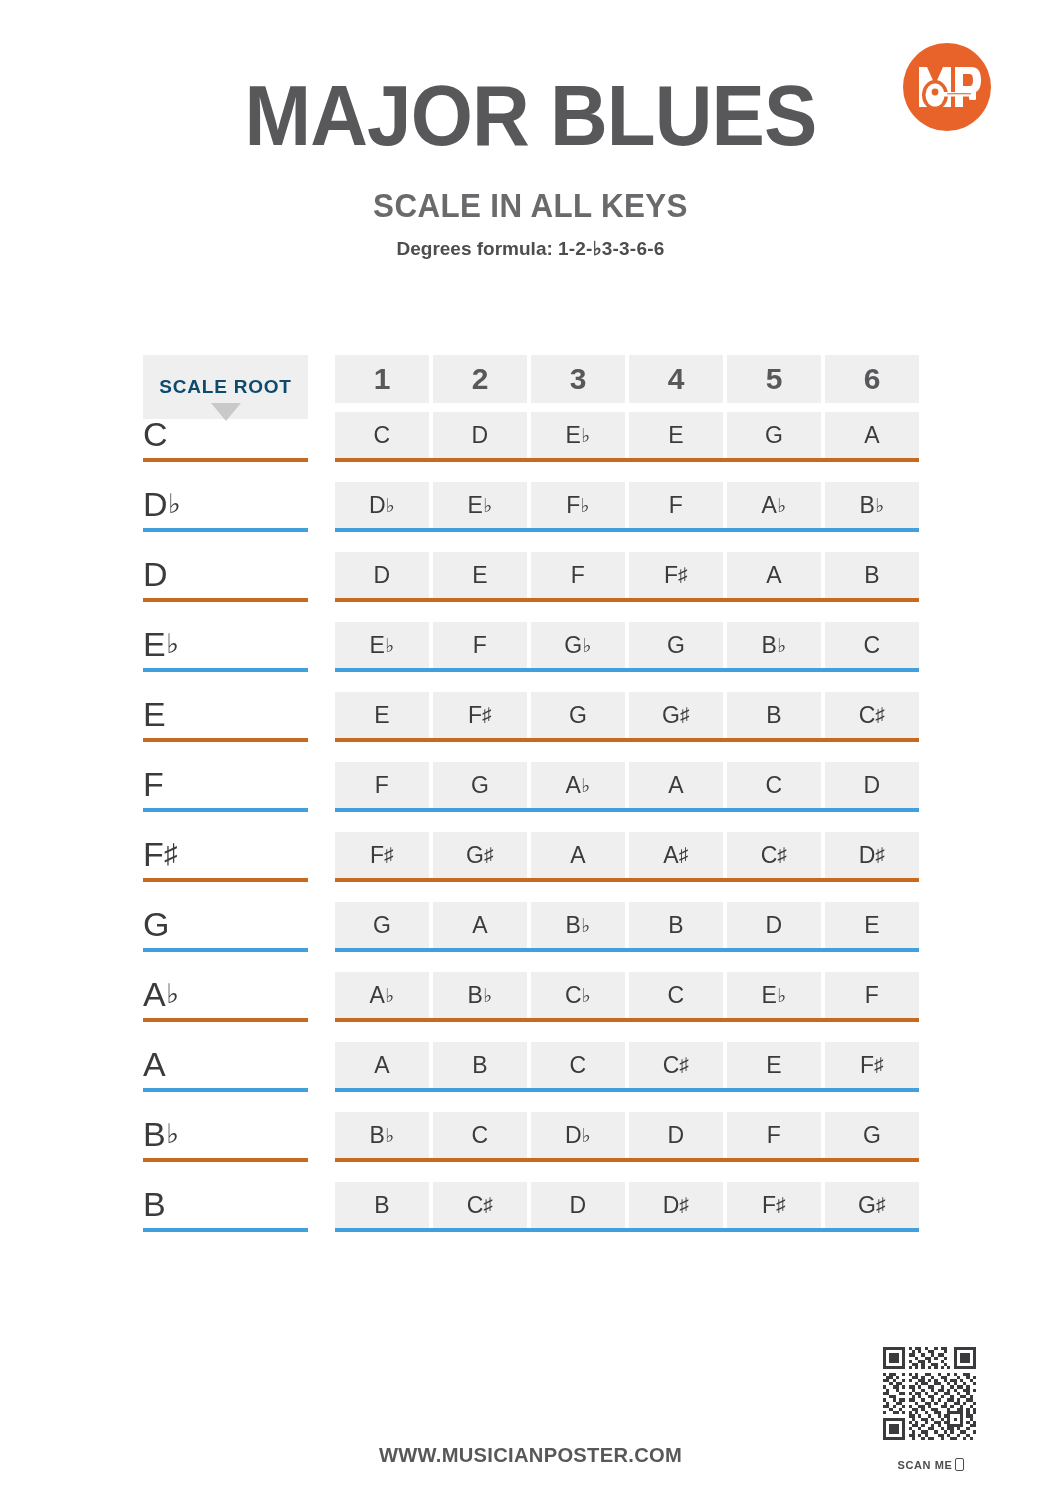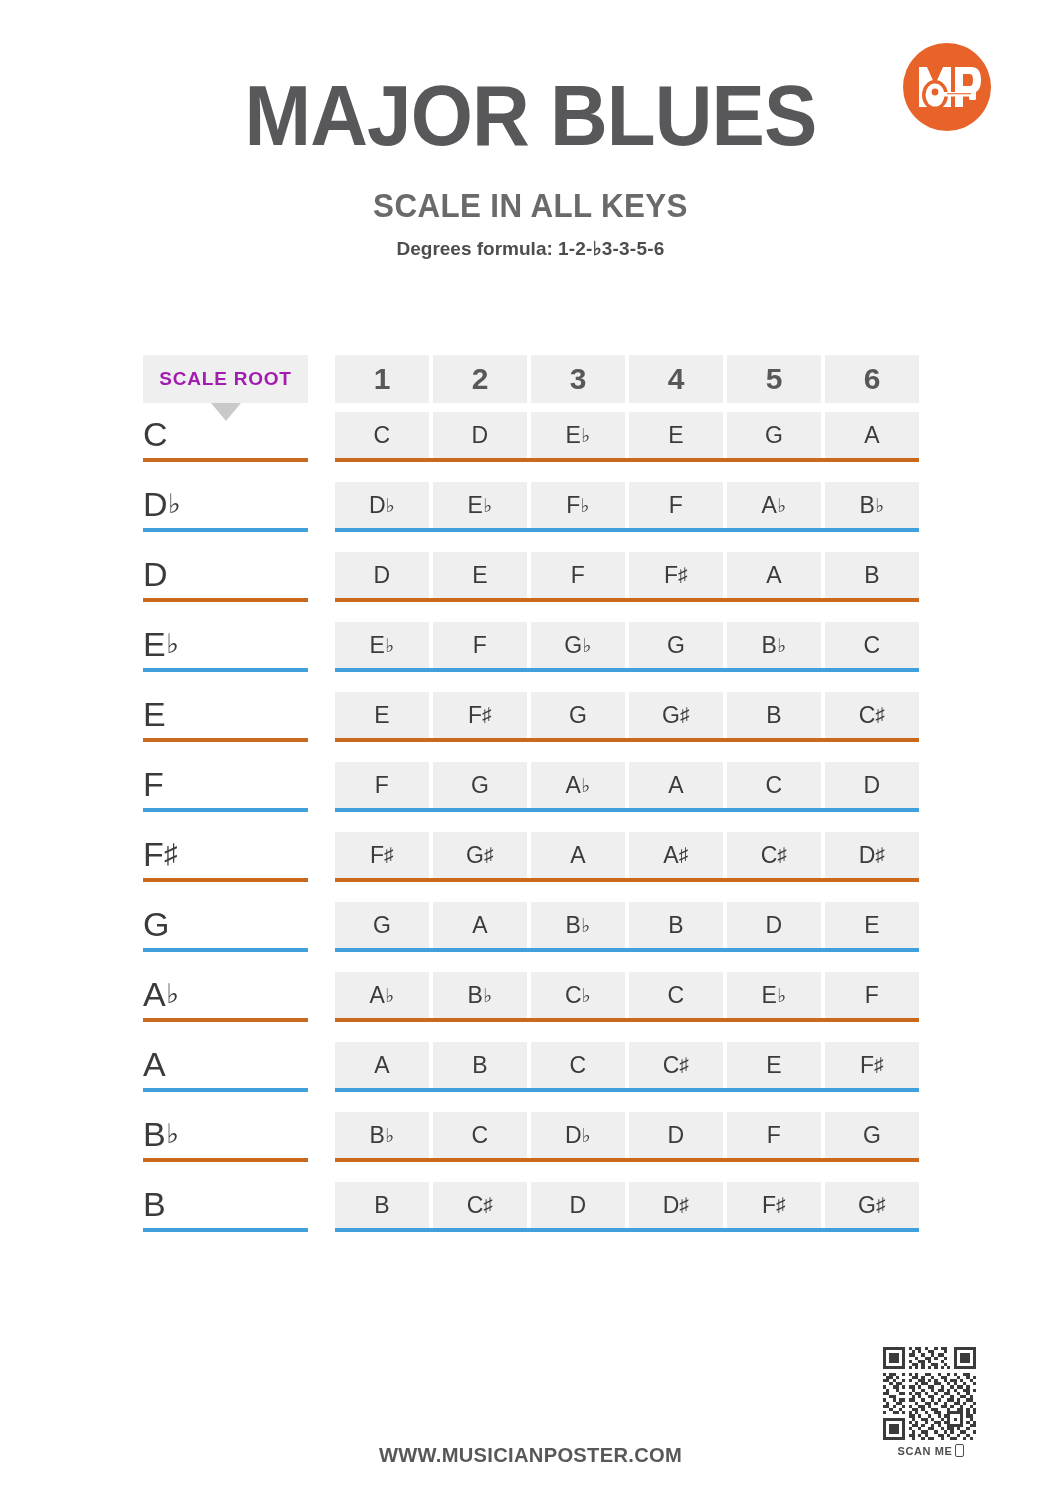--- a/index.html
+++ b/index.html
@@ -84,29 +84,29 @@
 
   .hdr-row {
     position: relative;
     height: 48px;
   }
   .hdr-root {
     position: absolute;
     left: 0;
     top: 0;
     width: 165px;
-    height: 48px;
+    height: 64px;
     background: #EFEFEF;
     display: flex;
     align-items: center;
     justify-content: center;
     font-size: 19px;
     font-weight: 700;
     letter-spacing: 0.8px;
-    color: #a21caf;
+    color: #0c4a6e;
   }
   .hdr-arrow {
     position: absolute;
     left: 68px;
     top: 48px;
     width: 0;
     height: 0;
     border-left: 15px solid transparent;
     border-right: 15px solid transparent;
     border-top: 18px solid #C9C9C9;
@@ -203,21 +203,21 @@
     left: 883px;
     top: 1347px;
     width: 96px;
   }
   #qr-code {
     width: 93px;
     height: 93px;
     display: block;
   }
   #qr-caption {
-    margin-top: 4px;
+    margin-top: 18px;
     text-align: center;
     font-size: 11px;
     font-weight: 700;
     letter-spacing: 0.6px;
     color: #4D4D4F;
     white-space: nowrap;
   }
   #qr-caption .phone-glyph {
     display: inline-block;
     width: 7px;
@@ -247,21 +247,21 @@
       <rect x="40" y="49" width="30" height="4.5" fill="#E8632A" opacity="0.0"></rect>
       <rect x="66" y="45" width="7" height="12" rx="1.5" fill="#ffffff"></rect>
       <rect x="44" y="50.2" width="24" height="1.1" fill="#E8632A"></rect>
     </svg>
   </div>
 </div>
 
 <div id="title">MAJOR BLUES</div>
 <div id="subtitle">SCALE IN ALL KEYS</div>
 <div id="formula">
-  <span class="f-label">Degrees formula: </span><span class="f-value">1-2-♭3-3-5-6</span>
+  <span class="f-label">Degrees formula: </span><span class="f-value">1-2-♭3-3-6-6</span>
 </div>
 
 <div id="grid">
 
   <div class="hdr-row">
     <div class="hdr-root">SCALE ROOT</div>
     <div class="hdr-arrow"></div>
     <div class="hdr-cells" id="degree-headers">
         <div class="hdr-cell">1</div>
         <div class="hdr-cell">2</div>

